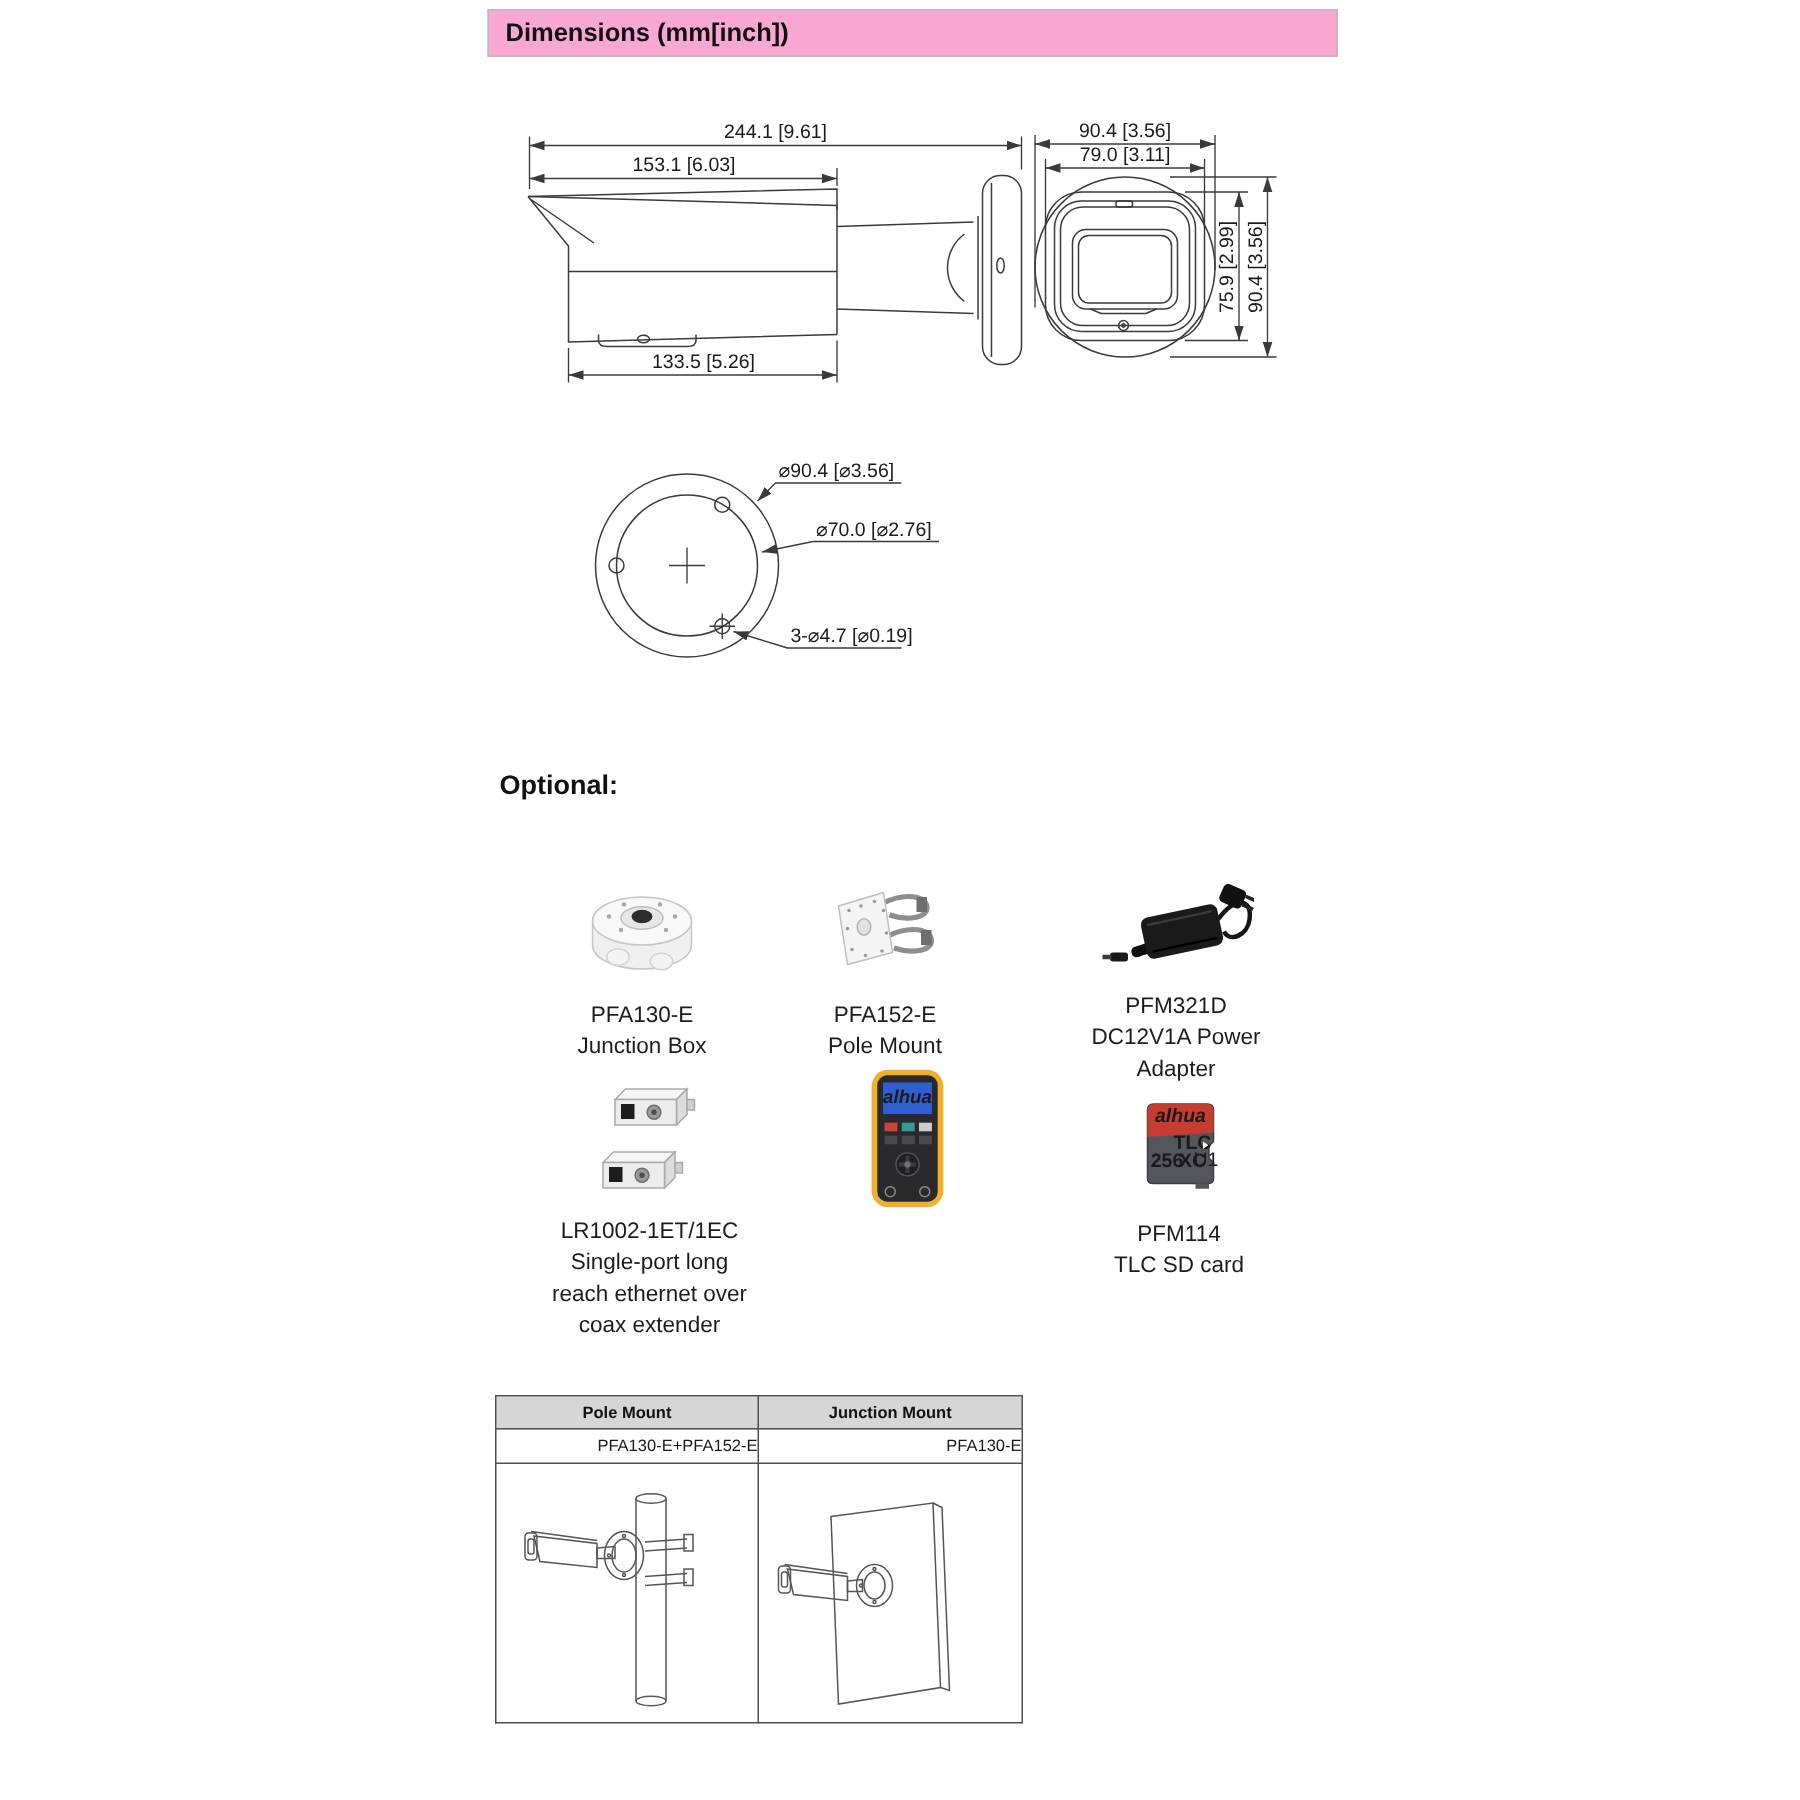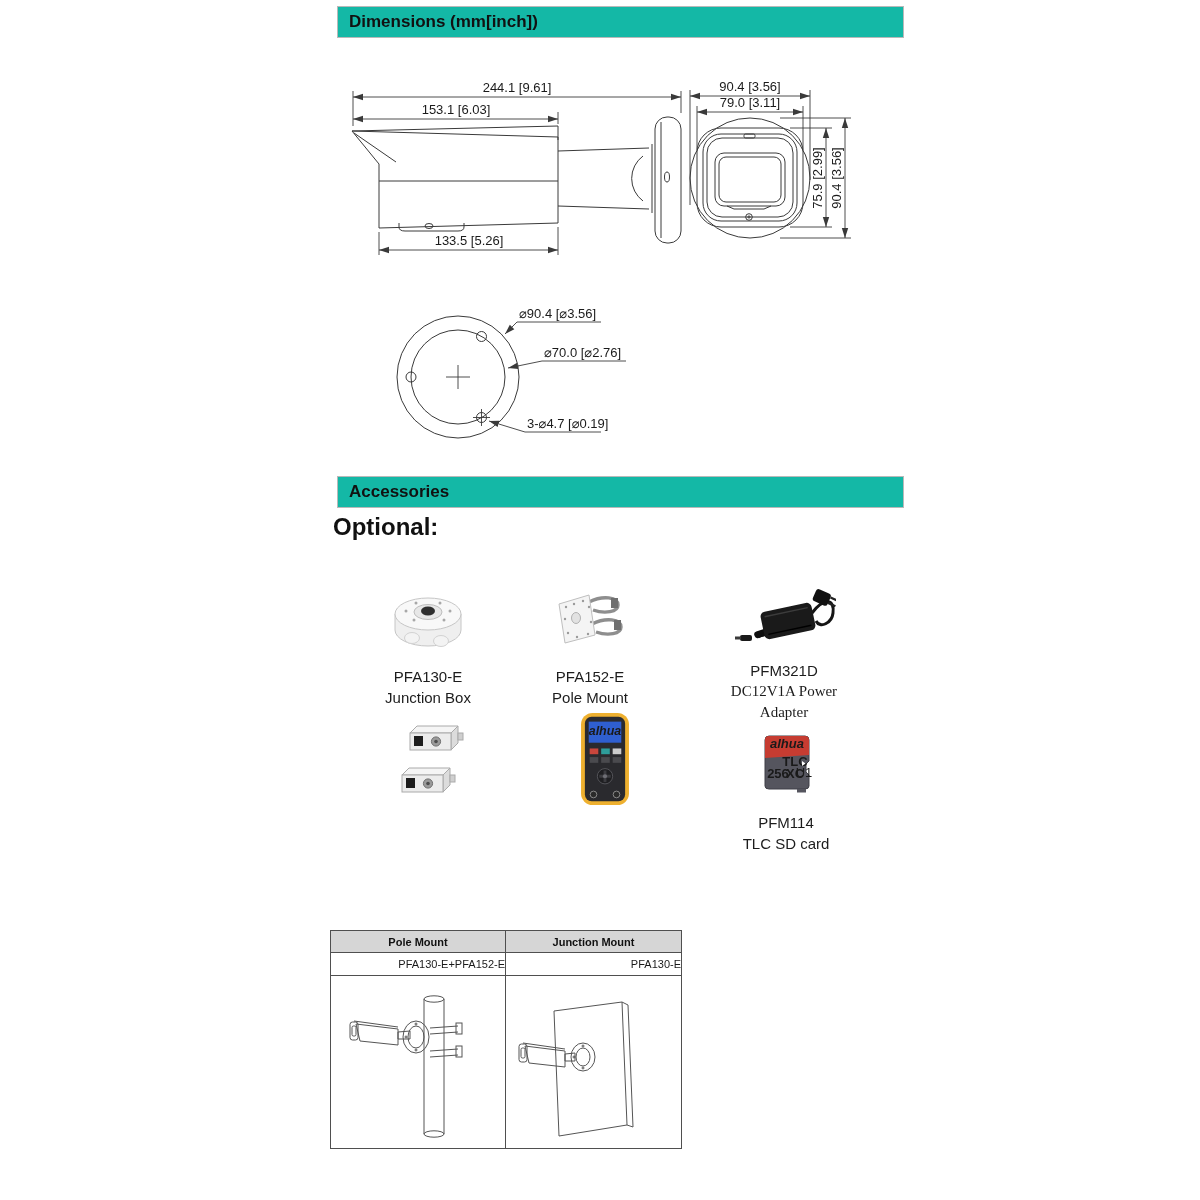--- a/index.html
+++ b/index.html
@@ -1,21 +1,21 @@
 <!DOCTYPE html>
 <html><head>
 <meta charset="utf-8">
 <style>
   html,body{margin:0;padding:0;background:#ffffff;}
   #canvas{position:relative;width:1200px;height:1200px;background:#fff;overflow:hidden;
           font-family:"Liberation Sans", sans-serif;color:#1a1a1a;}
-  .section-bar{position:absolute;left:337px;width:567px;height:32px;background:#14b8a6;
+  .section-bar{position:absolute;left:325px;width:567px;height:32px;background:#f9a8d4;
                border:1px solid #b9b9b9;box-sizing:border-box;}
   .section-bar .bar-title{display:block;font-weight:bold;font-size:17px;line-height:30px;padding-left:11px;color:#111;}
-  .optional{position:absolute;left:333px;top:513px;font-size:24px;font-weight:bold;color:#111;}
+  .optional{position:absolute;left:333px;top:513px;font-size:18px;font-weight:bold;color:#111;}
   
   svg.line-art *{vector-effect:non-scaling-stroke;}
   .ln{fill:none;stroke:#3a3a3a;stroke-width:1;}
   .thin{fill:none;stroke:#3a3a3a;stroke-width:0.9;}
   svg text{font-family:"Liberation Sans", sans-serif;font-size:13px;fill:#1a1a1a;stroke:none;}
   
   .acc-cell{position:absolute;display:flex;flex-direction:column;align-items:center;}
   .acc-img{display:flex;align-items:center;justify-content:flex-start;}
   .acc-label{text-align:center;font-size:15px;line-height:21px;color:#1c1c1c;margin-top:6px;}
   .acc-label .model{white-space:nowrap;}
@@ -122,23 +122,20 @@
       <text x="519" y="318">⌀90.4 [⌀3.56]</text>
 
       <path class="thin" d="M626,361 L542,361 L508,368" marker-end="url(#arw)"></path>
       <text x="544" y="357">⌀70.0 [⌀2.76]</text>
 
       <path class="thin" d="M601,432 L525,432 L489,421" marker-end="url(#arw)"></path>
       <text x="527" y="428">3-⌀4.7 [⌀0.19]</text>
     </g>
   </svg>
 
-  <div class="section-bar" style="top:476px;">
-    <span class="bar-title">Accessories</span>
-  </div>
   <div class="optional">Optional:</div>
 
   <div class="acc-cell" style="left:338px;top:582px;width:180px;">
     <div class="acc-img" style="height:78px;">
       <svg width="72" height="64" viewBox="0 0 72 64">
         <path d="M3,25 v16 a33,16 0 0 0 66,0 v-16" fill="#efefef" stroke="#c6c6c6"></path>
         <ellipse cx="36" cy="25" rx="33" ry="16" fill="#f8f8f8" stroke="#c6c6c6"></ellipse>
         <ellipse cx="36" cy="23" rx="14" ry="7.5" fill="#e7e7e7" stroke="#bdbdbd"></ellipse>
         <ellipse cx="36" cy="22" rx="7" ry="4.5" fill="#2e2e2e"></ellipse>
         <circle cx="14" cy="22" r="1.5" fill="#a8a8a8"></circle>
@@ -197,21 +194,21 @@
         </g>
         <g transform="rotate(-12 56 38)">
           <rect x="30" y="24" width="52" height="28" rx="5" fill="#1a1a1a"></rect>
           <path d="M34,29 L78,29" stroke="#3c3c3c" stroke-width="1.5"></path>
           <path d="M34,47 L78,47" stroke="#000" stroke-width="1.5"></path>
         </g>
       </svg>
     </div>
     <div class="acc-label">
       <div class="model">PFM321D</div>
-      <div class="desc" style="width:122px;font-family:Liberation Serif, serif;">DC12V1A Power Adapter</div>
+      <div class="desc" style="width:122px;">DC12V1A Power Adapter</div>
     </div>
   </div>
 
   <div class="acc-cell" style="left:342px;top:718px;width:182px;">
     <div class="acc-img" style="height:86px;">
       <svg width="78" height="80" viewBox="0 0 78 80">
         <g>
           <polygon points="16,12 23,5 64,5 57,12" fill="#f5f5f5" stroke="#aaa"></polygon>
           <polygon points="57,12 64,5 64,22 57,29" fill="#dcdcdc" stroke="#aaa"></polygon>
           <rect x="16" y="12" width="41" height="17" fill="#ececec" stroke="#aaa"></rect>
@@ -224,20 +221,24 @@
           <polygon points="16,12 23,5 64,5 57,12" fill="#f5f5f5" stroke="#aaa"></polygon>
           <polygon points="57,12 64,5 64,22 57,29" fill="#dcdcdc" stroke="#aaa"></polygon>
           <rect x="16" y="12" width="41" height="17" fill="#ececec" stroke="#aaa"></rect>
           <rect x="20" y="15" width="9" height="10" fill="#1d1d1d"></rect>
           <circle cx="42" cy="20.5" r="4.6" fill="#9a9a9a" stroke="#6f6f6f"></circle>
           <circle cx="42" cy="20.5" r="1.8" fill="#4c4c4c"></circle>
           <rect x="64" y="12" width="5" height="7" fill="#cfcfcf" stroke="#aaa"></rect>
         </g>
       </svg>
     </div>
+    <div class="acc-label">
+      <div class="model">LR1002-1ET/1EC</div>
+      <div class="desc" style="width:140px;">Single-port long reach ethernet over coax extender</div>
+    </div>
   </div>
 
   <div class="acc-cell" style="left:518px;top:712px;width:174px;">
     <div class="acc-img" style="height:94px;">
       <svg width="52" height="92" viewBox="0 0 52 96">
         <rect x="1" y="0" width="50" height="96" rx="12" fill="#eeb02f"></rect>
         <rect x="5" y="4" width="42" height="88" rx="7" fill="#2a2a2e"></rect>
         <rect x="9" y="9" width="34" height="22" fill="#2f5fd0"></rect>
         <text x="26" y="23" text-anchor="middle" font-size="8" font-style="italic" font-weight="bold" fill="#ffffff">alhua</text>
         <rect x="10" y="37" width="9" height="6" fill="#c9463c"></rect>

